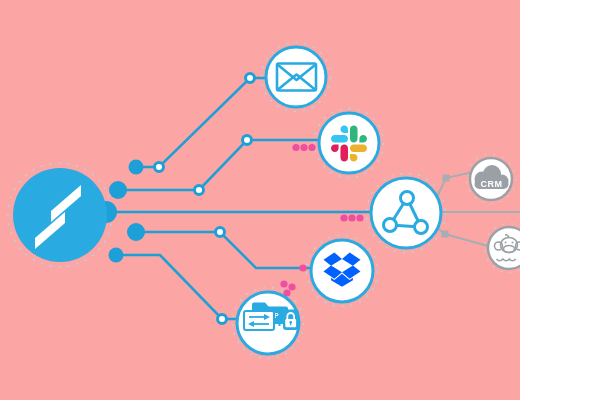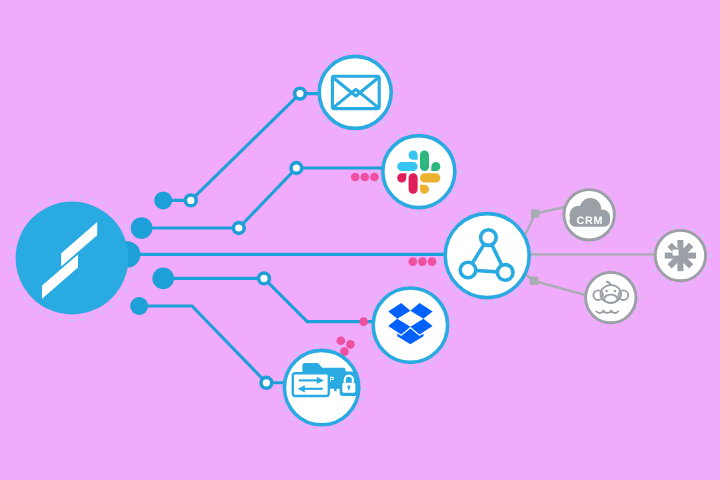--- a/index.html
+++ b/index.html
@@ -1,16 +1,16 @@
 <!DOCTYPE html>
 <html><head>
 <meta charset="utf-8">
 <style>
   html,body{margin:0;padding:0;background:#fff;}
-  #stage{position:relative;width:600px;height:400px;background:#f0abfc;overflow:hidden;
+  #stage{position:relative;width:520px;height:400px;background:#fca5a5;overflow:hidden;
          font-family:"Liberation Sans", sans-serif;}
   svg{display:block;}
   
   .wire{stroke:#1d9fd8;stroke-width:2.6;fill:none;}
   .wire-gray{stroke:#a7adb1;stroke-width:2;fill:none;}
   
   .dot-start{fill:#1d9fd8;}
   .node-white{fill:#ffffff;stroke:#1d9fd8;stroke-width:3;}
   .dot-pink{fill:#ee4f9e;}
   .sq-gray{fill:#a7adb1;}

